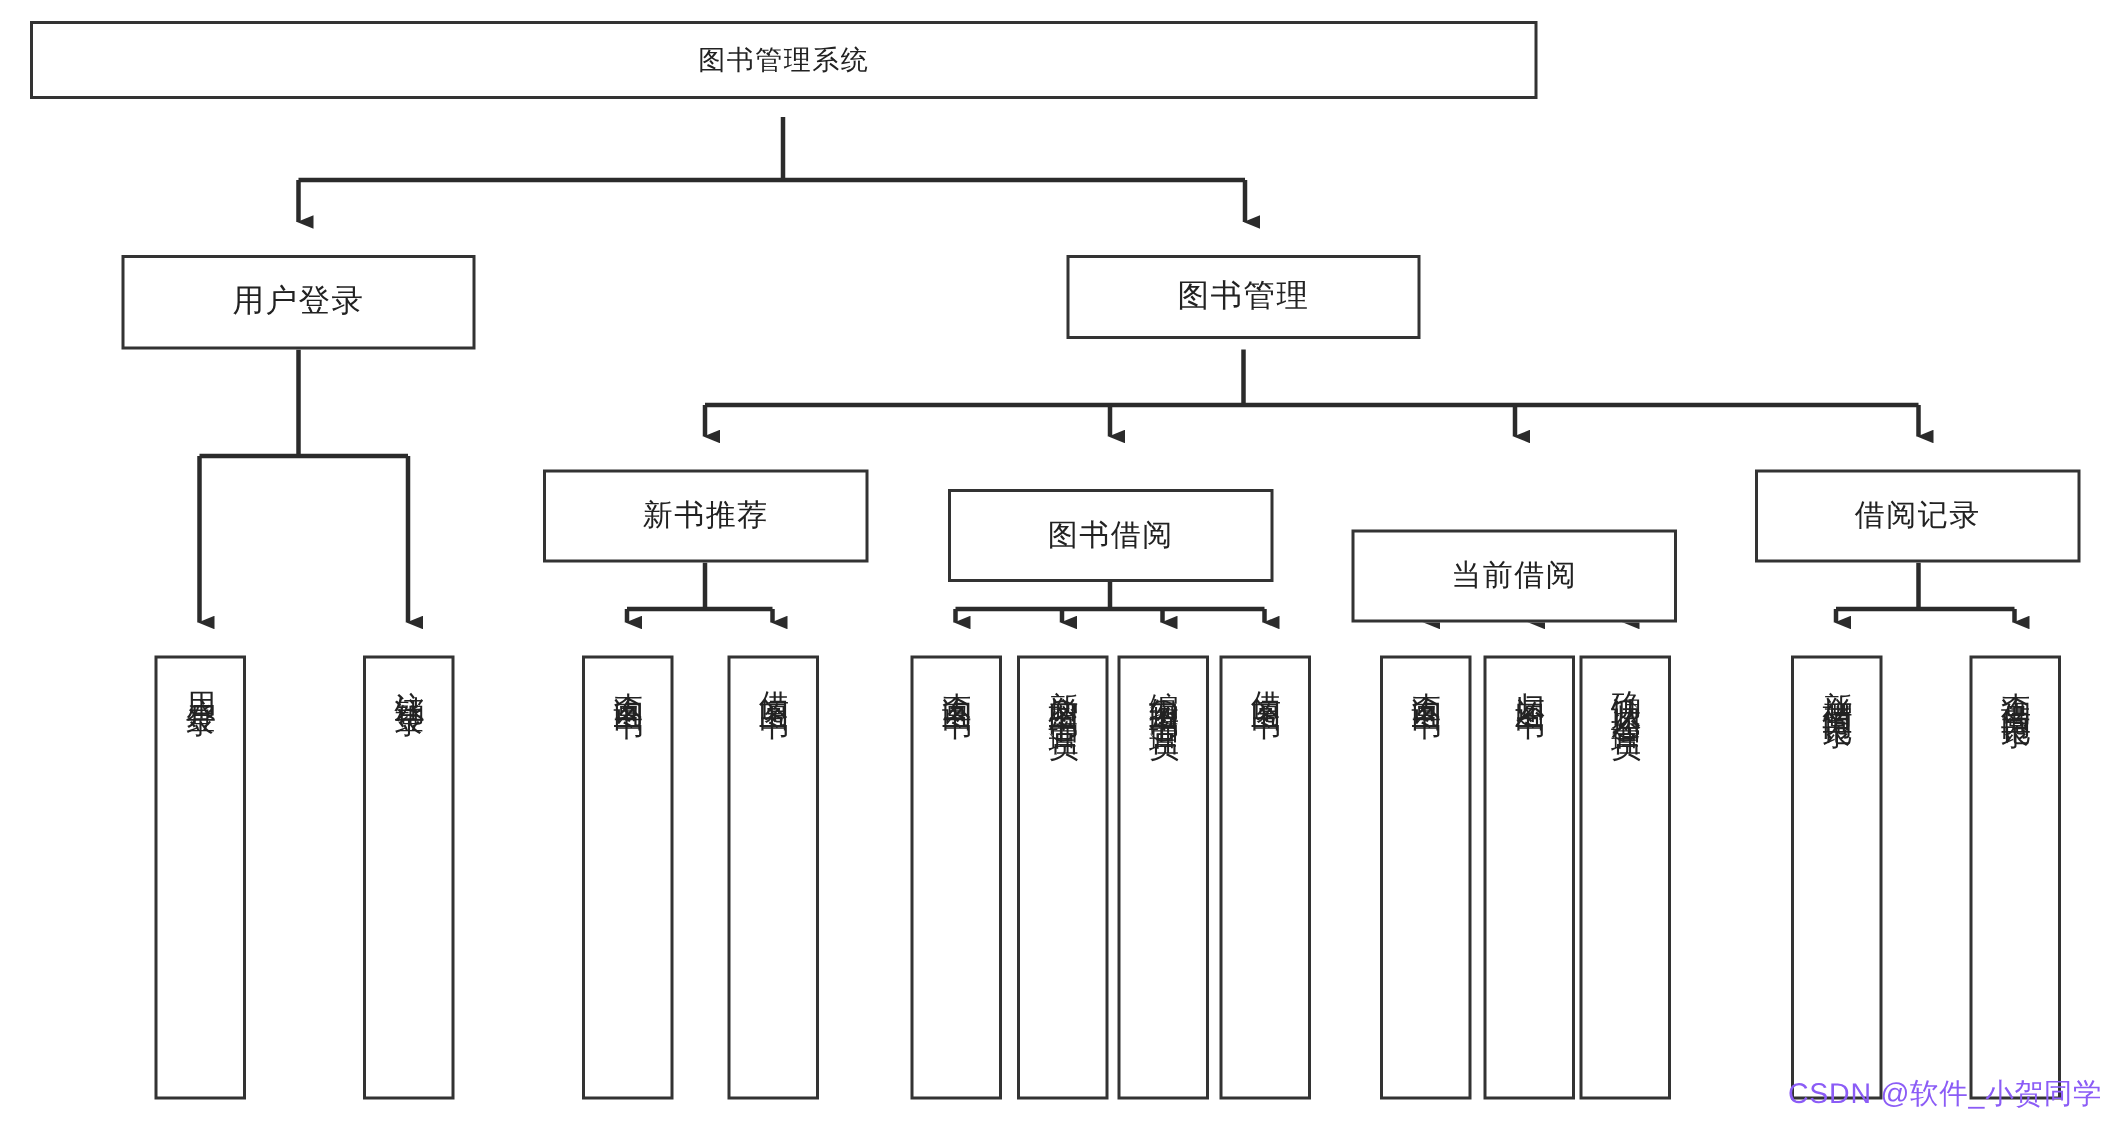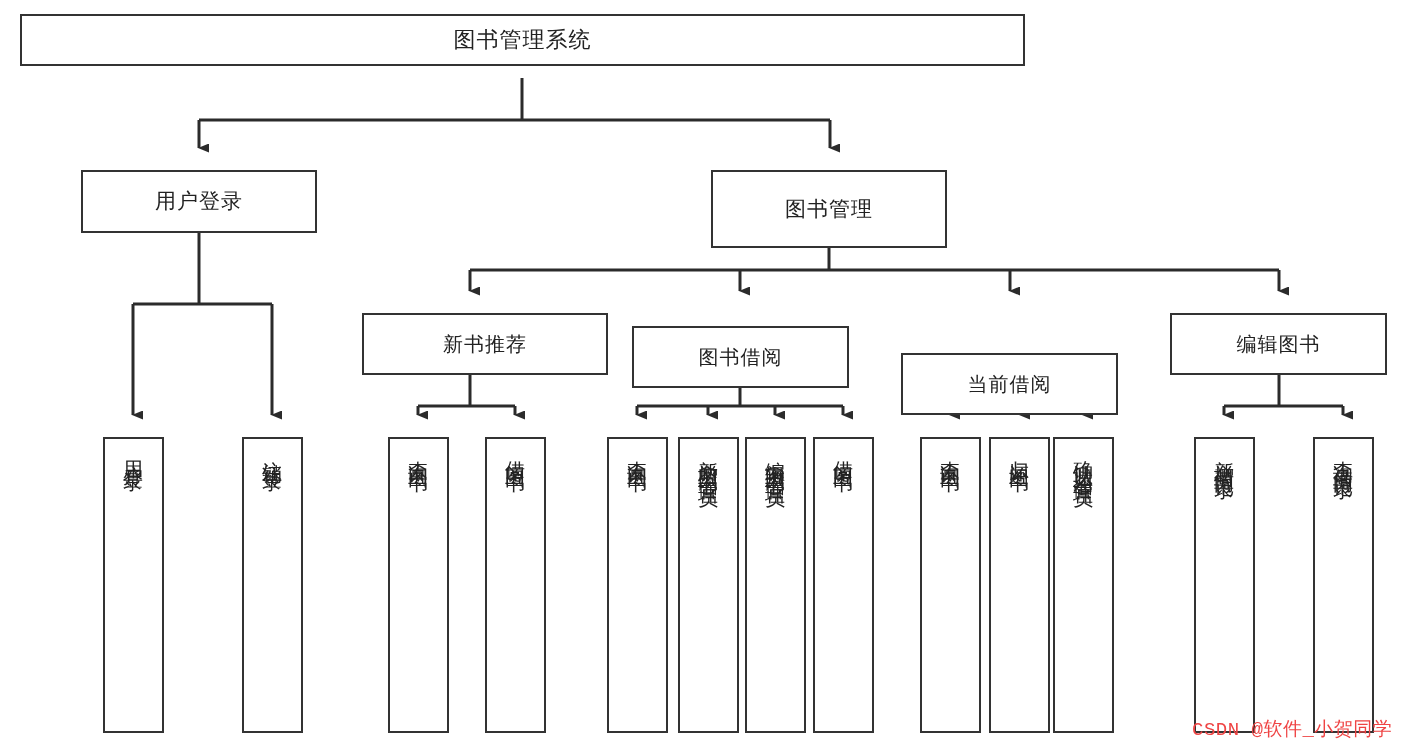--- a/index.html
+++ b/index.html
@@ -20,45 +20,44 @@
     justify-content:center;
     color:#1f1f1f;
   }
   .node .lbl{
     font-size:21px;
     line-height:1.15;
     letter-spacing:1px;
     white-space:nowrap;
     color:#222;
   }
-  .node.level1 .lbl{font-size:22px;}
+  .node.level1 .lbl{font-size:18px;}
   .node.level2 .lbl{font-size:21px;}
   .node.level3 .lbl{font-size:20px;}
   .node.leaf{
     align-items:flex-start;
     justify-content:center;
     padding-top:6px;
   }
   .node.leaf .lbl{
     writing-mode:vertical-rl;
     text-orientation:upright;
     font-size:20px;
     letter-spacing:4px;
     line-height:1;
     white-space:nowrap;
     -webkit-writing-mode:vertical-rl;
   }
   .watermark{
     position:absolute;
-    color:#ef4444;
+    color:#8b5cf6;
     font-size:19px;
     letter-spacing:0.5px;
     white-space:nowrap;
     user-select:none;
-    font-family:Liberation Mono, monospace;
   }
 </style>
 </head>
 <body>
 
 <div id="diagram-root">
 
   <svg id="wires" viewBox="0 0 1405 747" xmlns="http://www.w3.org/2000/svg">
     <defs>
       <marker id="arw" markerWidth="9" markerHeight="11" refX="4.5" refY="10" orient="auto" markerUnits="userSpaceOnUse">
@@ -110,35 +109,35 @@
     </g>
   </svg>
 
   <div class="node level1" style="left:20px;top:14px;width:1005px;height:52px;">
     <span class="lbl">图书管理系统</span>
   </div>
 
   <div class="node level2" style="left:81px;top:170px;width:236px;height:63px;">
     <span class="lbl">用户登录</span>
   </div>
-  <div class="node level2" style="left:711px;top:170px;width:236px;height:78px;">
+  <div class="node level2" style="left:711px;top:170px;width:236px;height:56px;">
     <span class="lbl">图书管理</span>
   </div>
 
-  <div class="node level3" style="left:362px;top:313px;width:246px;height:62px;">
+  <div class="node level3" style="left:362px;top:313px;width:217px;height:62px;">
     <span class="lbl">新书推荐</span>
   </div>
   <div class="node level3" style="left:632px;top:326px;width:217px;height:62px;">
     <span class="lbl">图书借阅</span>
   </div>
   <div class="node level3" style="left:901px;top:313px;width:217px;height:62px;margin-top:40px;">
     <span class="lbl">当前借阅</span>
   </div>
   <div class="node level3" style="left:1170px;top:313px;width:217px;height:62px;">
-    <span class="lbl">编辑图书</span>
+    <span class="lbl">借阅记录</span>
   </div>
 
   <div class="node leaf" style="left:103px;top:437px;width:61px;height:296px;">
     <span class="lbl">用户登录</span>
   </div>
   <div class="node leaf" style="left:242px;top:437px;width:61px;height:296px;">
     <span class="lbl">注销登录</span>
   </div>
 
   <div class="node leaf" style="left:388px;top:437px;width:61px;height:296px;">

